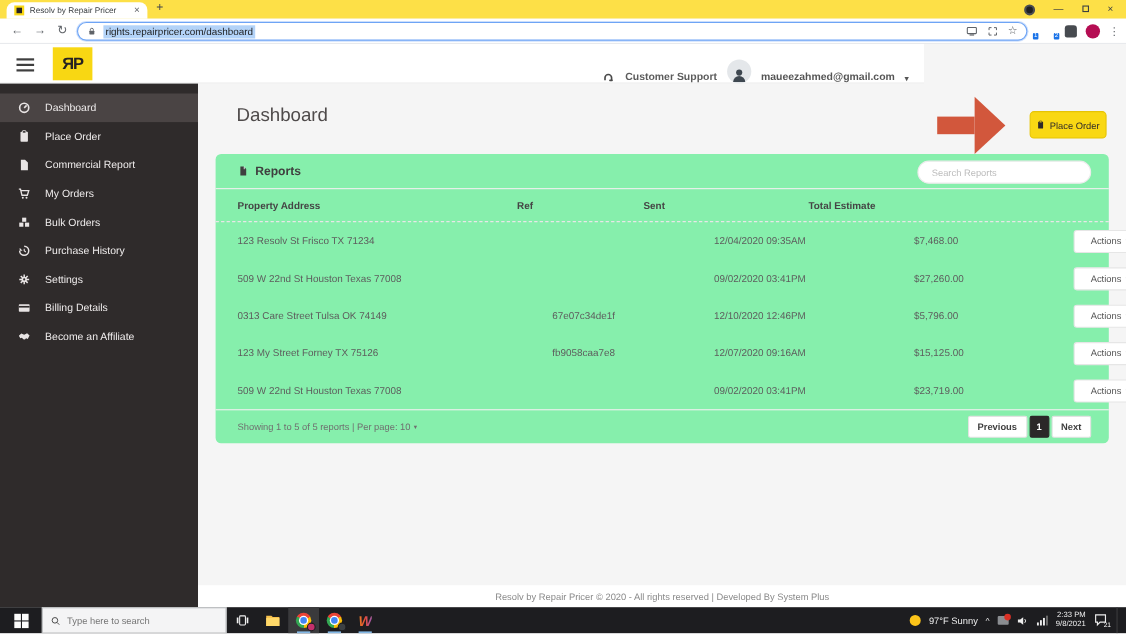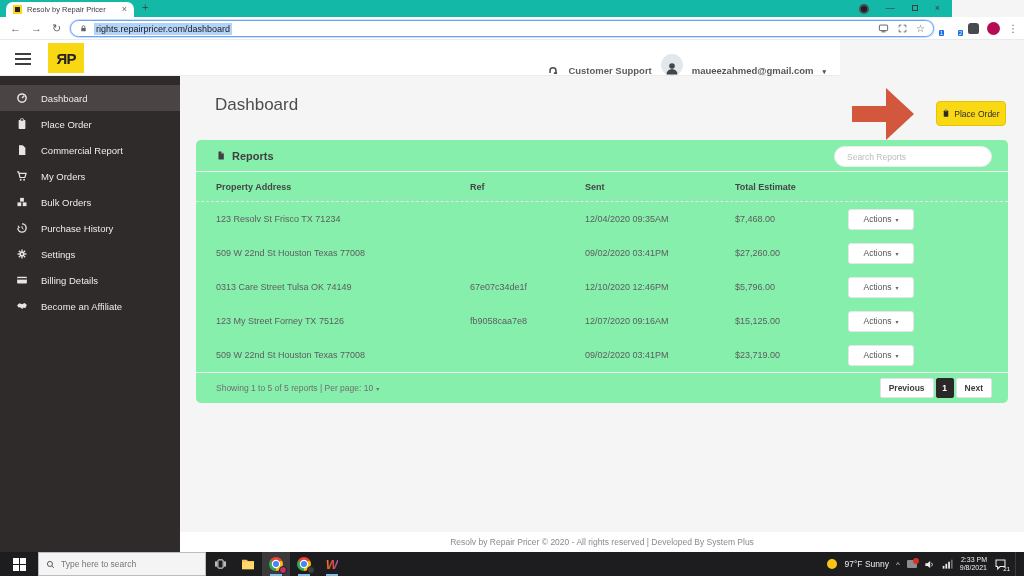--- a/index.html
+++ b/index.html
@@ -1,21 +1,21 @@
 <!DOCTYPE html>
 <html><head>
 <meta charset="utf-8">
 <style>
   * { margin:0; padding:0; box-sizing:border-box; }
   html,body { width:1024px; height:576px; }
   body { font-family:"Liberation Sans", sans-serif; }
   #screen { position:relative; width:1024px; height:576px; overflow:hidden; background:#f5f5f5; }
 
   
-  .tabstrip { position:absolute; top:0; left:0; width:952px; height:17px; background:#14b8a6; }
+  .tabstrip { position:absolute; top:0; left:0; width:1024px; height:17px; background:#fde047; }
   .tab { position:absolute; left:6px; top:2px; width:128px; height:15px; background:#fff;
          border-radius:7px 7px 0 0; display:flex; align-items:center; gap:5px; padding:0 7px; }
   .favicon { width:9px; height:9px; background:#f8d713; flex:0 0 auto; position:relative; }
   .favicon::after { content:""; position:absolute; left:2px; top:2px; width:5px; height:5px; background:#262222; }
   .tab-title { font-size:7.5px; color:#3c4043; white-space:nowrap; overflow:hidden; flex:1; }
   .tab-close { font-size:9px; color:#5f6368; line-height:1; }
   .newtab { position:absolute; left:142px; top:1px; font-size:11px; color:#44474a; }
   .win-controls { position:absolute; right:0; top:0; height:17px; display:flex; align-items:center; gap:17px; padding-right:12px; }
   .rec-dot { width:10px; height:10px; border-radius:50%; background:#1f2023; border:2px solid #4a4d52; }
   .wc { font-size:9px; color:#3c4043; line-height:1; }
@@ -73,21 +73,21 @@
 
   .card { position:absolute; left:196px; top:140px; width:812px; height:263px; background:#86efac; border-radius:5px; }
   .card-head { position:relative; height:32px; border-bottom:1px solid #f0f0f0; display:flex; align-items:center; padding:0 16px 0 20px; }
   .card-title { display:flex; align-items:center; gap:6px; font-size:11px; font-weight:bold; color:#3f3f3f; }
   .search-input { position:absolute; right:16px; top:6px; width:158px; height:21px; border:1px solid #ececec;
                   border-radius:11px; font-size:8.5px; padding:0 12px; color:#333; font-family:inherit; outline:none; }
   .search-input::placeholder { color:#bcbcbc; }
 
   .thead, .trow { display:grid; grid-template-columns:254px 115px 150px 113px 1fr; align-items:center; padding:0 20px; }
   .thead { height:30px; font-size:9px; font-weight:bold; color:#454545; border-bottom:1px dashed #e7e7e7; }
-  .trow { height:34px; font-size:9px; color:#5d5d5d; }
+  .trow { height:34px; font-size:9px; color:#5d5d5d;gap:32px; }
   .c-act { display:flex; }
   .actions-btn { width:66px; height:21px; background:#fff; border:1px solid #e6e6e6; border-radius:3px;
                  font-size:8.5px; color:#555; font-family:inherit; display:flex; align-items:center;
                  justify-content:center; gap:4px; cursor:pointer; }
   .actions-btn .car { font-size:6px; color:#666; }
 
   .card-foot { position:absolute; bottom:0; left:0; width:100%; height:31px; border-top:1px solid #f0f0f0;
                display:flex; align-items:center; padding:0 16px 0 20px; }
   .summary { font-size:8.5px; color:#6f6f6f; display:flex; align-items:center; gap:3px; }
   .summary .car { font-size:6px; color:#6f6f6f; }

